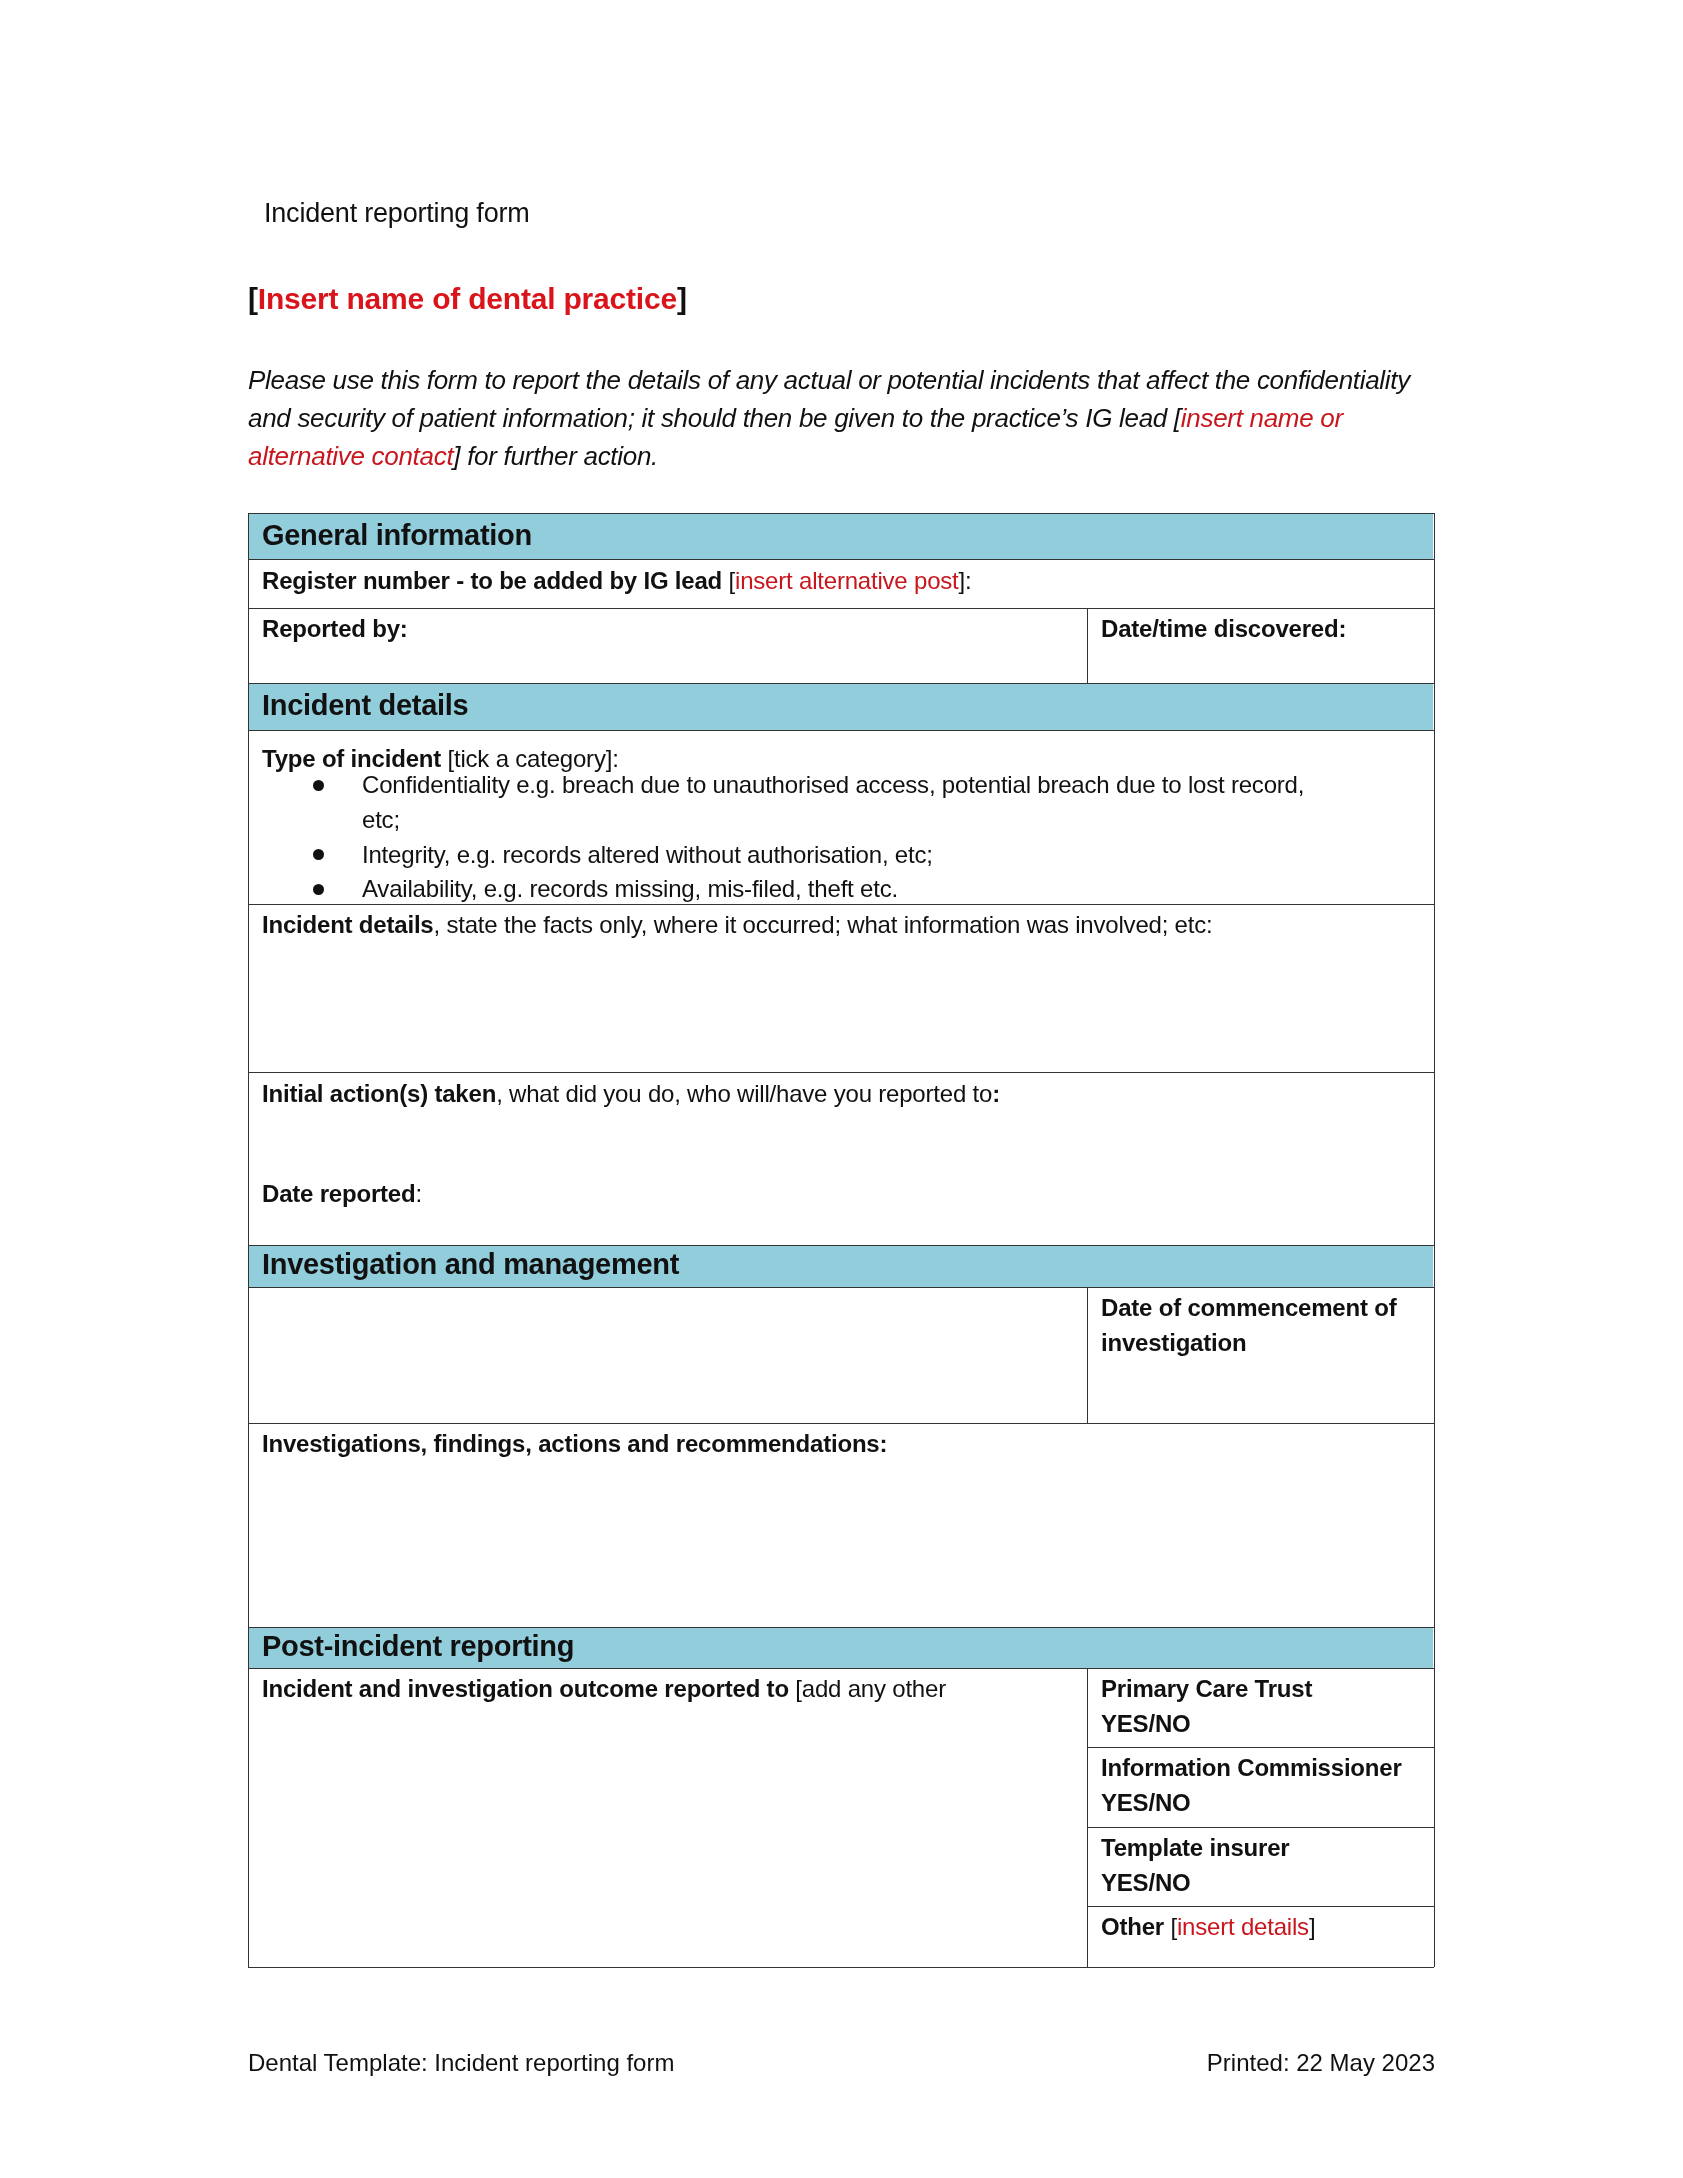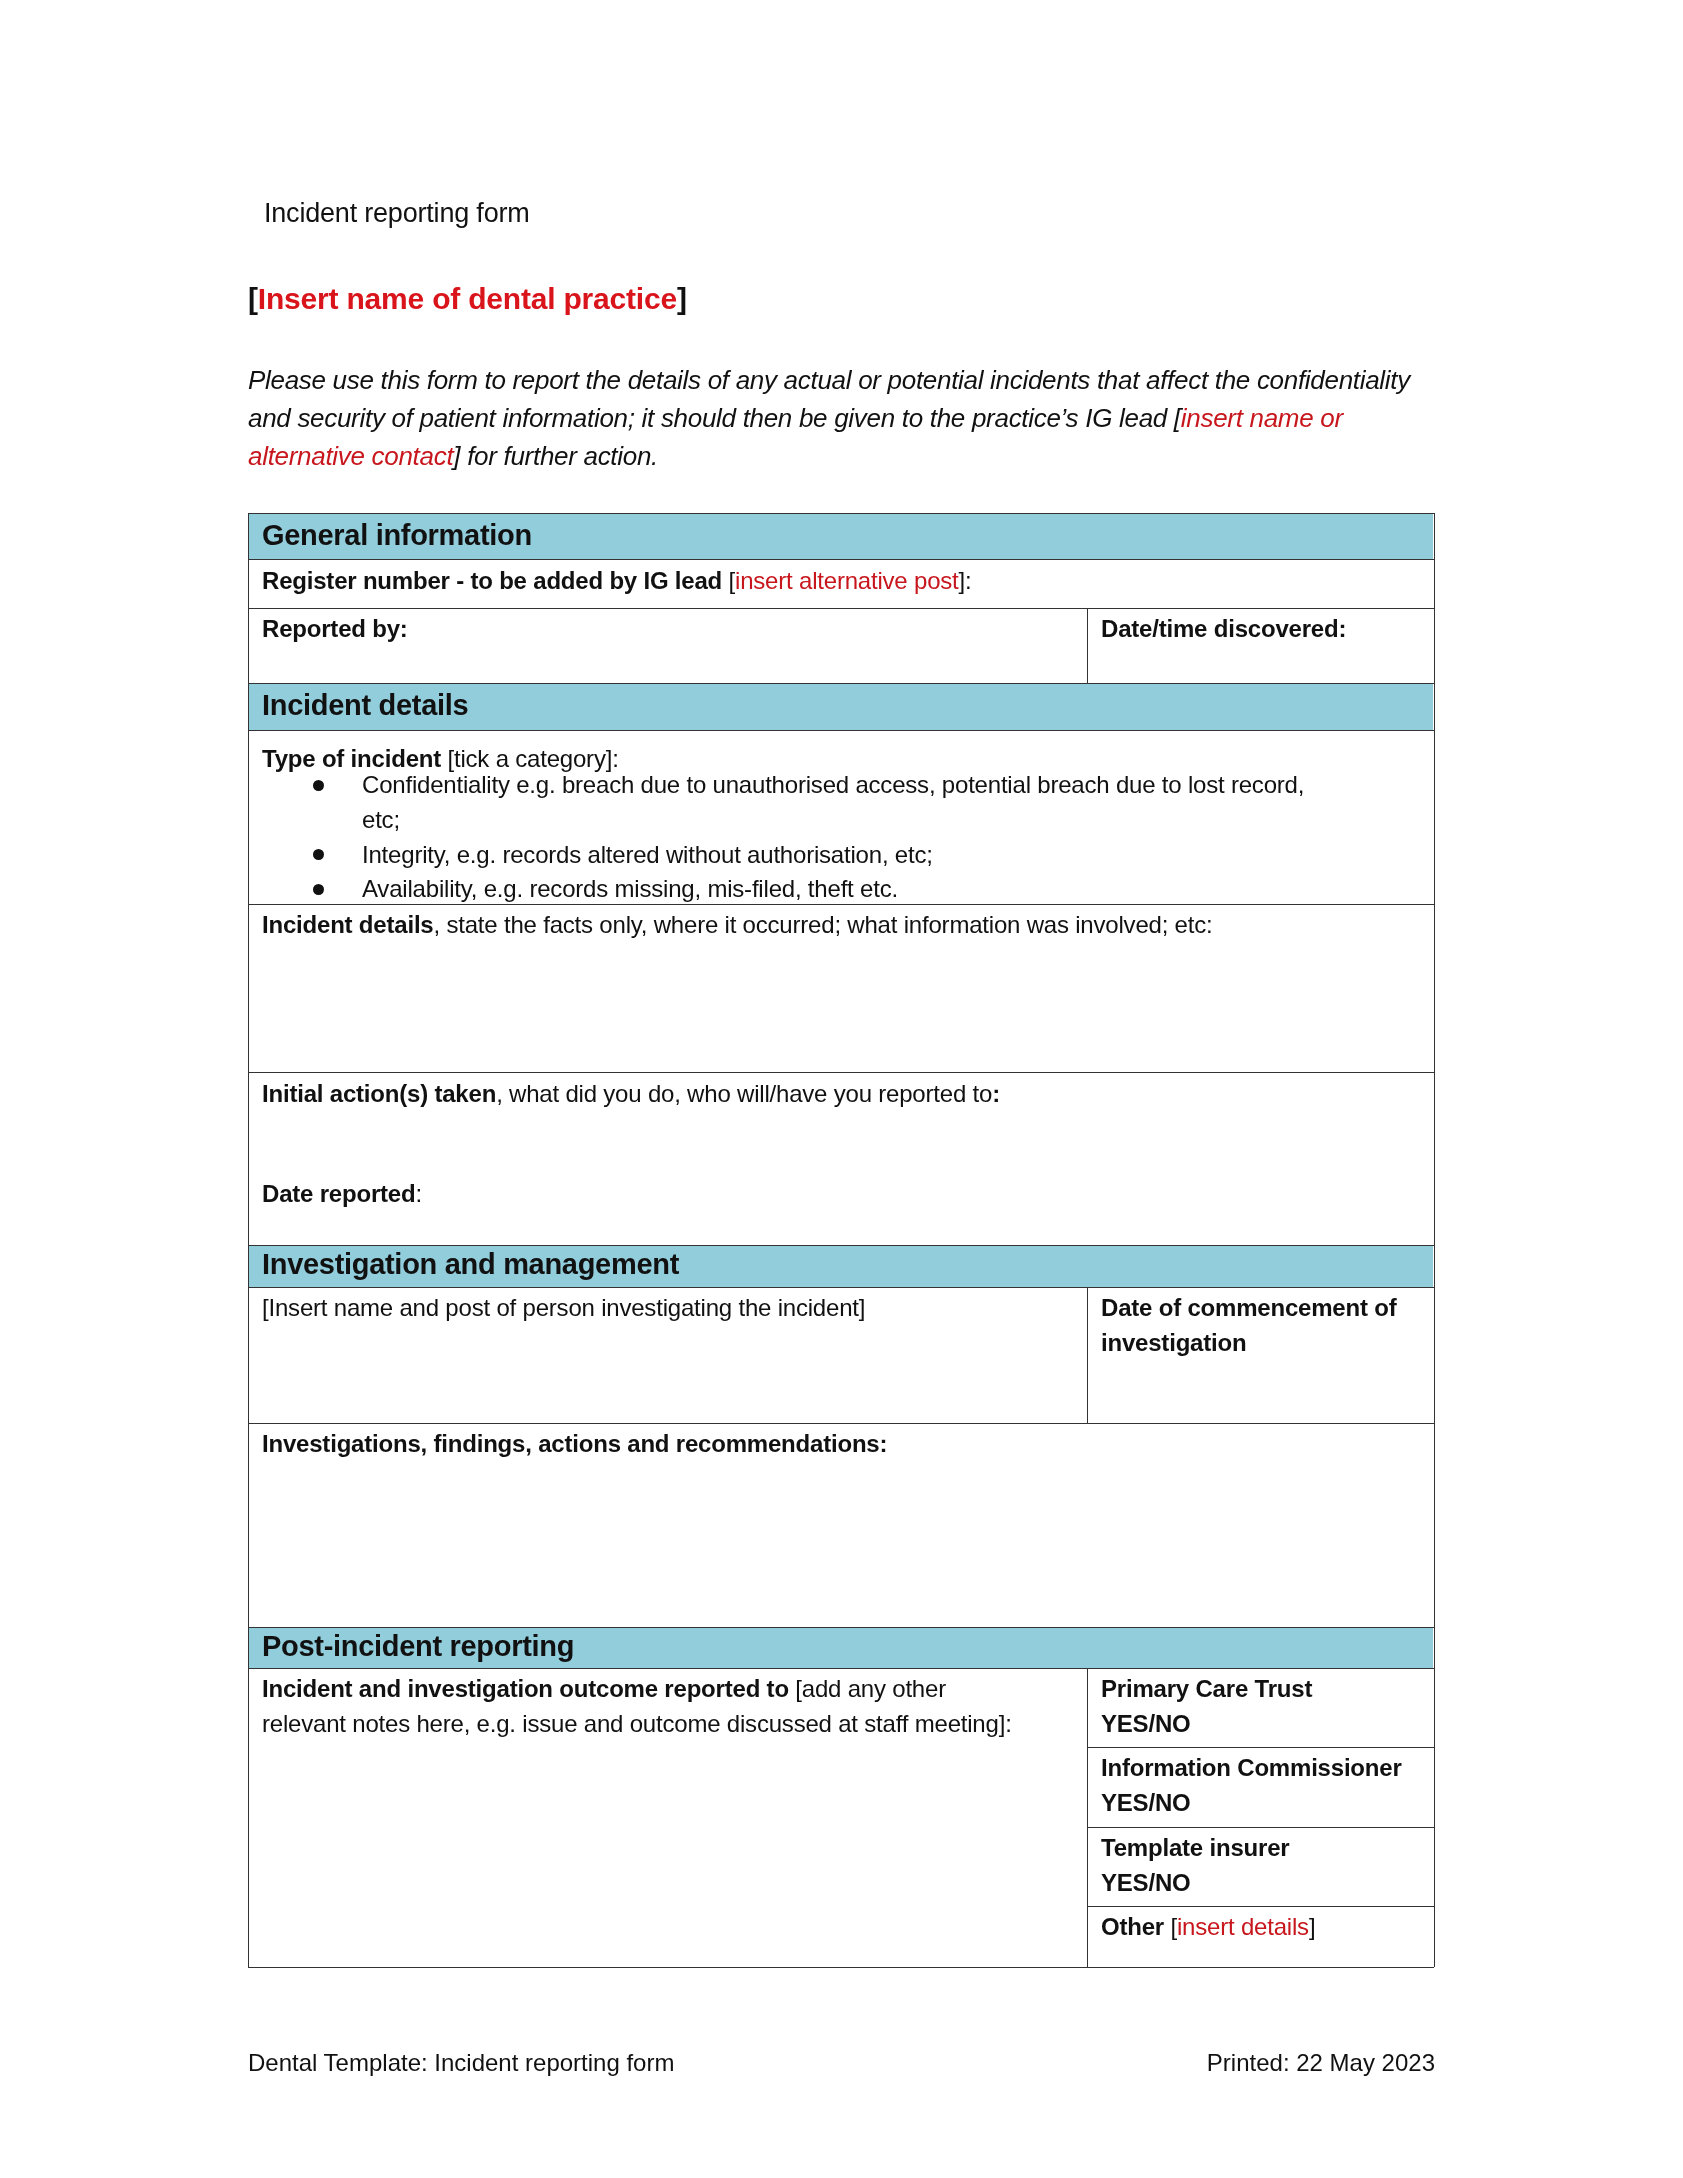--- a/index.html
+++ b/index.html
@@ -100,35 +100,33 @@
     <span class="b">Initial action(s) taken</span><span>, what did you do, who will/have you reported to</span><span class="b">:</span>
   </div>
 
   <div class="cell-text" style="left:262px;top:1176px;">
     <span class="b">Date reported</span><span>:</span>
   </div>
 
   <div class="hdr-text" style="top:1248px;">Investigation and management</div>
 
   <div class="cell-text" style="left:262px;top:1290px;">
-    <div>[Insert name and post of person investigating the incident]</div>
   </div>
 
   <div class="cell-text b" style="left:1101px;top:1290px;">
     <div>Date of commencement of</div>
     <div>investigation</div>
   </div>
 
   <div class="cell-text b" style="left:262px;top:1426px;">Investigations, findings, actions and recommendations:</div>
 
   <div class="hdr-text" style="top:1630px;">Post-incident reporting</div>
 
   <div class="cell-text" style="left:262px;top:1671px;">
     <div><span class="b">Incident and investigation outcome reported to</span><span> [add any other</span></div>
-    <div>relevant notes here, e.g. issue and outcome discussed at staff meeting]:</div>
   </div>
 
   <div class="cell-text b" style="left:1101px;top:1671px;">
     <div>Primary Care Trust</div>
     <div>YES/NO</div>
   </div>
 
   <div class="cell-text b" style="left:1101px;top:1750px;">
     <div>Information Commissioner</div>
     <div>YES/NO</div>

